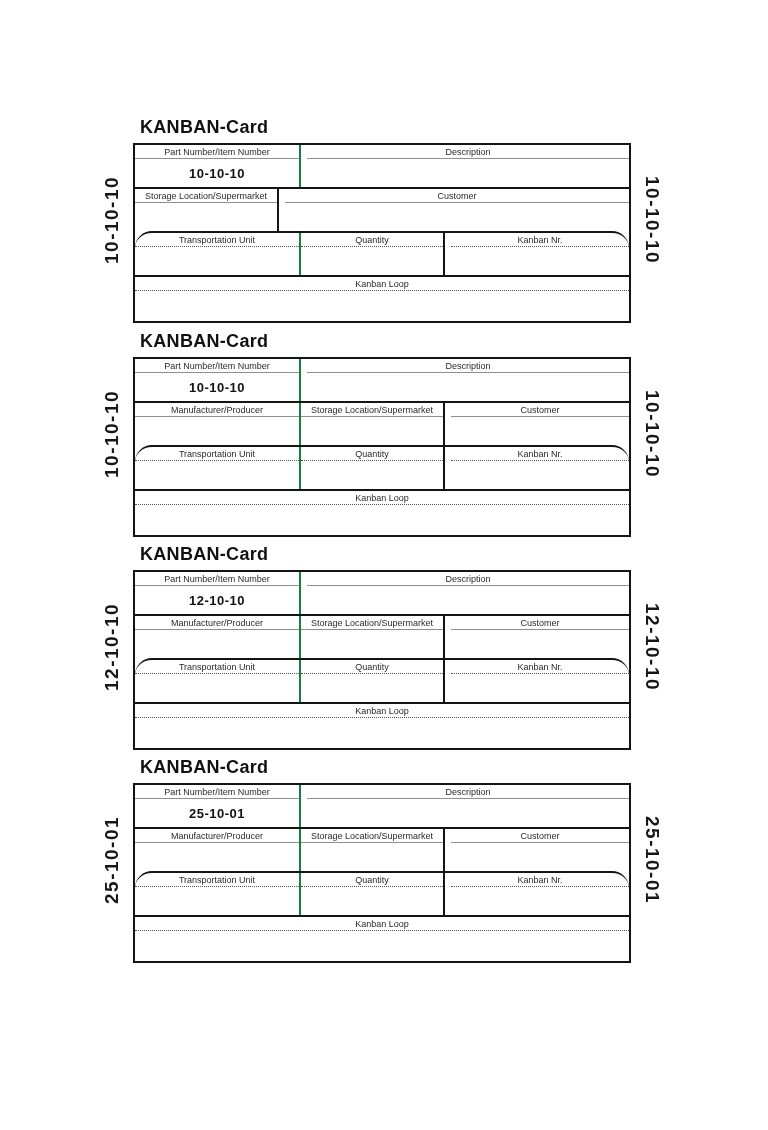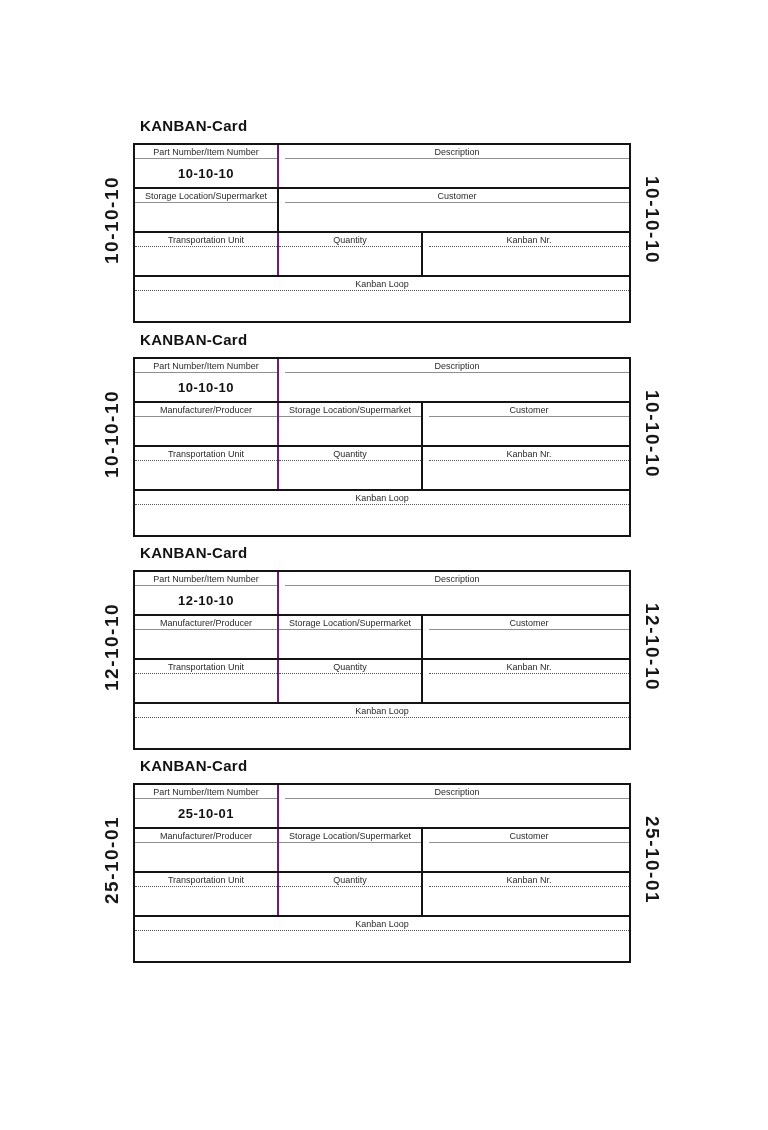--- a/index.html
+++ b/index.html
@@ -8,45 +8,45 @@
     position:relative;
     width:768px; height:1130px;
     background:#ffffff;
     font-family:"Liberation Sans", sans-serif;
     color:#1a1a1a;
     overflow:hidden;
   }
   .card-block { position:absolute; left:0; width:768px; height:182px; }
   .card-title {
     position:absolute; left:140px; top:-26px;
-    font-size:15px; font-weight:bold; color:#111;
+    font-size:18px; font-weight:bold; color:#111;
     letter-spacing:0.3px;
   }
   .v-label {
     position:absolute; top:18px; height:118px; width:26px;
     font-size:19px; font-weight:bold; color:#161616;
     letter-spacing:1.5px; text-align:center;
   }
   .v-left  { left:101px; writing-mode:vertical-rl; transform:rotate(180deg); }
   .v-right { left:637px; writing-mode:vertical-rl; }
   .card-table {
     position:absolute; left:133px; top:0;
     width:498px; height:180px;
     border:2px solid #141414;
     background:#ffffff;
     display:flex; flex-direction:column;
   }
   .row { display:flex; flex:0 0 auto; }
   .row + .row { border-top:2px solid #141414; }
   .row1 { height:42px; }
   .row2 { height:44px; }
-  .row3 { height:44px; }
+  .row3 { height:44px;border-radius:17px; }
   .row4 { flex:1 1 auto; }
   .cell { display:flex; flex-direction:column; min-width:0; }
-  .col-a { width:144px; border-right:2px solid #701a75; }
+  .col-a { width:166px; border-right:2px solid #15803d; }
   .col-b { width:144px; border-right:2px solid #141414; }
   .col-c { flex:1;padding-left:6px; }
   .col-full { flex:1; }
   .cell-header {
     height:14px; flex:0 0 auto;
     display:flex; align-items:center; justify-content:center;
     font-size:9px; color:#2a2a2a;
     white-space:nowrap; overflow:hidden;
   }
   .u-solid  { border-bottom:1px solid #8f8f8f; }

